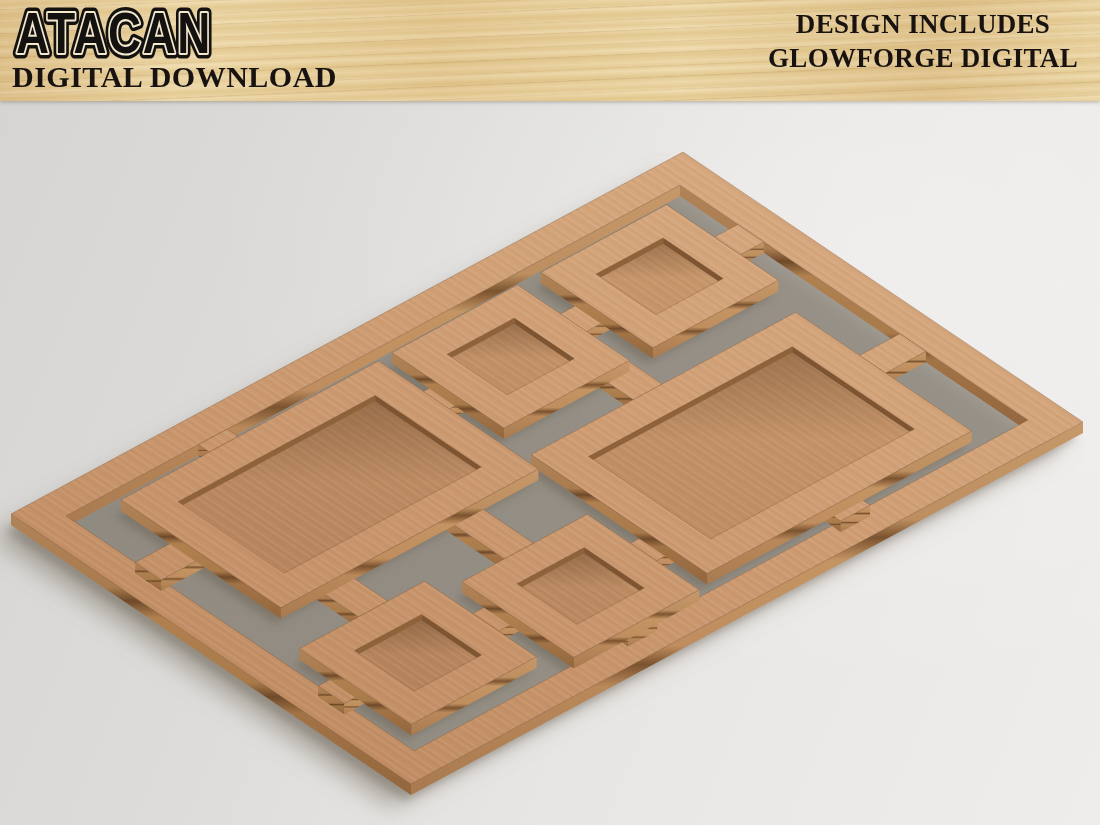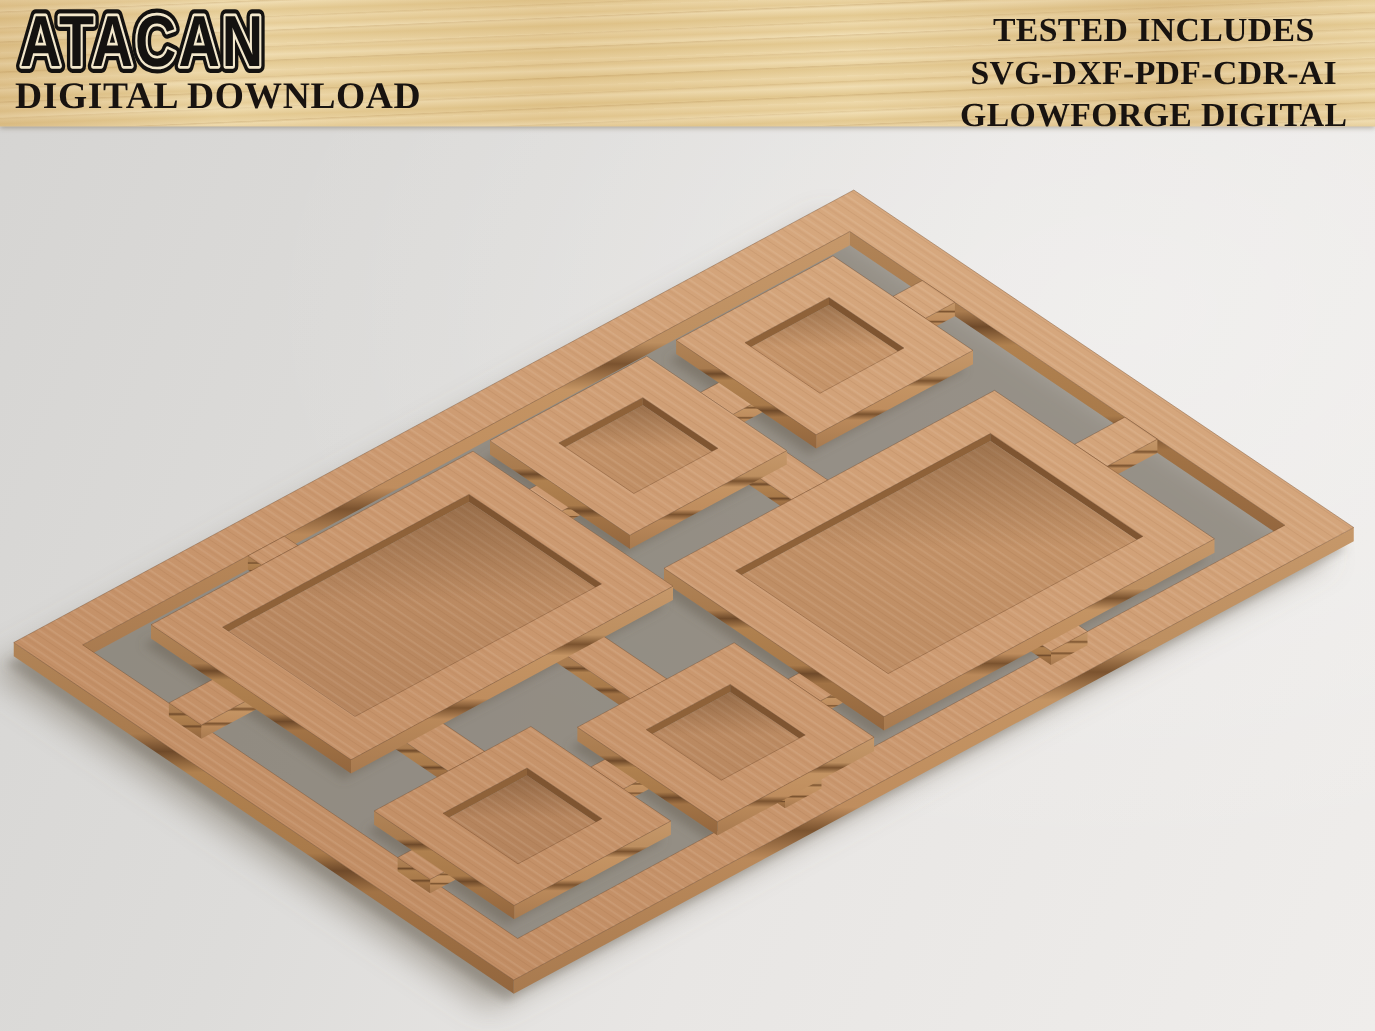--- a/index.html
+++ b/index.html
@@ -229,19 +229,18 @@
   <header>
     <div class="brand">
       <svg class="logo" width="300" height="60" viewBox="0 0 300 60">
         <text class="lg-outer" x="6" y="49" textLength="196" lengthAdjust="spacingAndGlyphs">ATACAN</text>
         <text class="lg-mid" x="6" y="49" textLength="196" lengthAdjust="spacingAndGlyphs">ATACAN</text>
         <text class="lg-inner" x="6" y="49" textLength="196" lengthAdjust="spacingAndGlyphs">ATACAN</text>
       </svg>
       <div class="subtitle">DIGITAL DOWNLOAD</div>
     </div>
     <div class="info">
-      <div class="info-line">TESTED INCLUDES</div>
-      <div class="info-line">SVG-DXF-PDF-CDR-AI</div>
+      <div class="info-line">DESIGN INCLUDES</div>
       <div class="info-line">GLOWFORGE DIGITAL</div>
     </div>
   </header>
 
 </div>
 
 </body></html>

